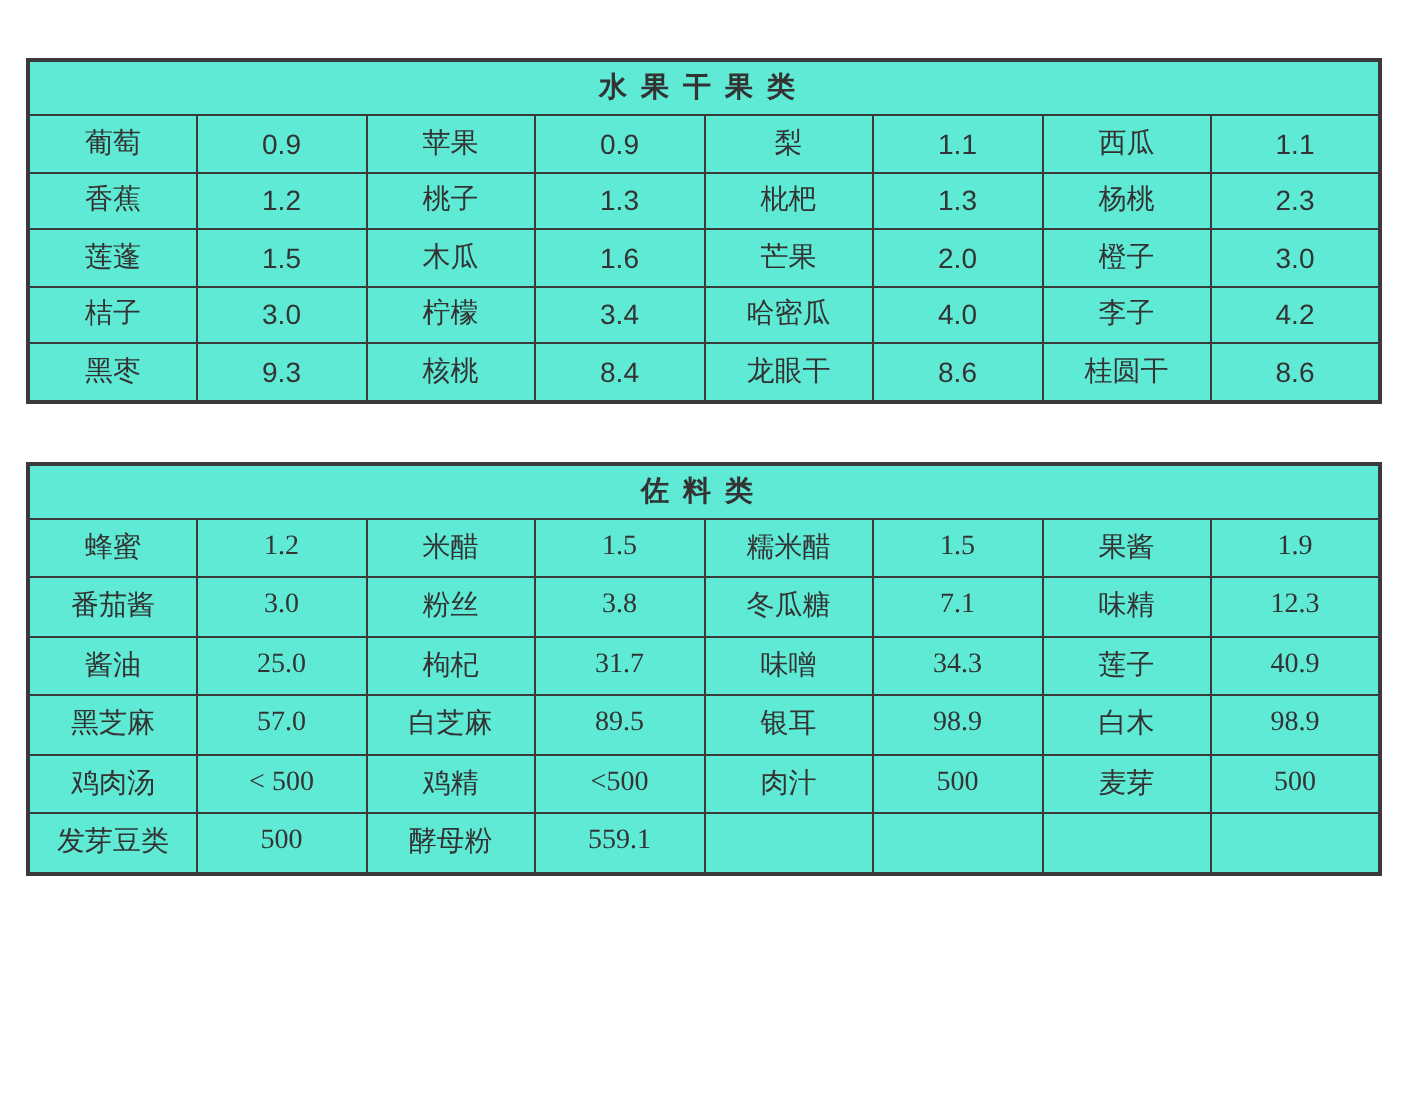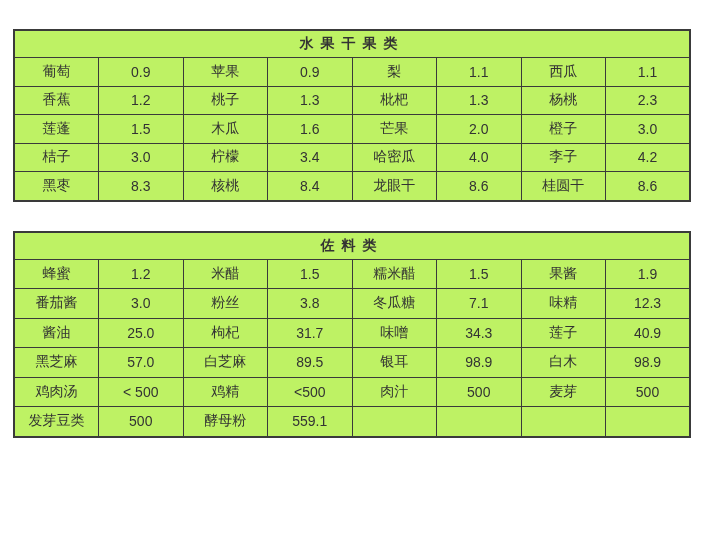--- a/index.html
+++ b/index.html
@@ -13,35 +13,35 @@
     font-family:"Liberation Sans","DejaVu Sans",sans-serif;
     color:var(--text);
   }
   .page{width:702px;height:557px;position:relative;background:#ffffff;}
   table.data-table{
     border-collapse:collapse;
     table-layout:fixed;
     width:678px;
     margin-left:13px;
     border:2px solid var(--border);
-    background:#bef264;
+    background:#5eead4;
   }
   table.data-table td{
     border:1px solid var(--border);
     text-align:center;
     vertical-align:middle;
     font-size:14px;
     color:var(--text);
     padding:0 2px;
     overflow:hidden;
     white-space:nowrap;
   }
   .t1{margin-top:29px;}
   .t1 td{height:27.5px;}
-  .t2{margin-top:29px;}
+  .t2{margin-top:29px;font-family:Liberation Serif, serif;}
   .t2 td{height:28.5px;}
   td.title-cell{
     font-weight:bold;
     color:var(--accent);
     letter-spacing:7px;
     font-size:15px;
     height:26px;
     border-bottom:1px solid var(--border);
   }
 </style>
@@ -90,21 +90,21 @@
           <td>3.0</td>
           <td>柠檬</td>
           <td>3.4</td>
           <td>哈密瓜</td>
           <td>4.0</td>
           <td>李子</td>
           <td>4.2</td>
         </tr>
         <tr>
           <td>黑枣</td>
-          <td>8.3</td>
+          <td>9.3</td>
           <td>核桃</td>
           <td>8.4</td>
           <td>龙眼干</td>
           <td>8.6</td>
           <td>桂圆干</td>
           <td>8.6</td>
         </tr>
       </tbody>
   </table>
 

